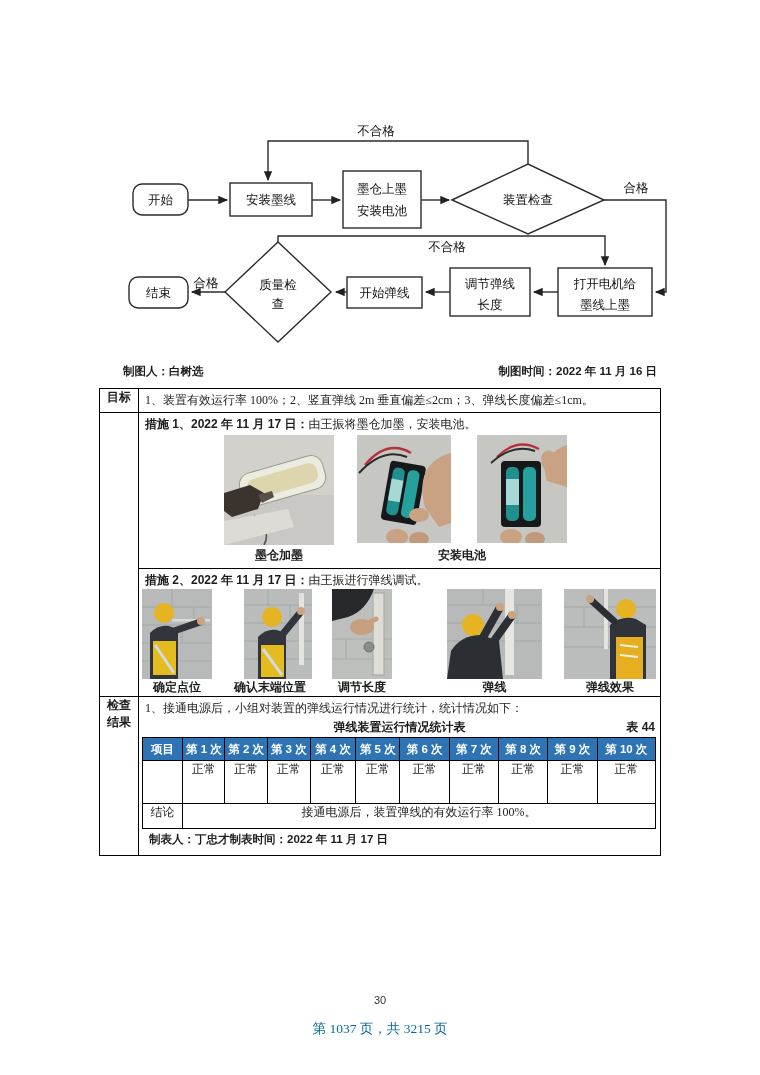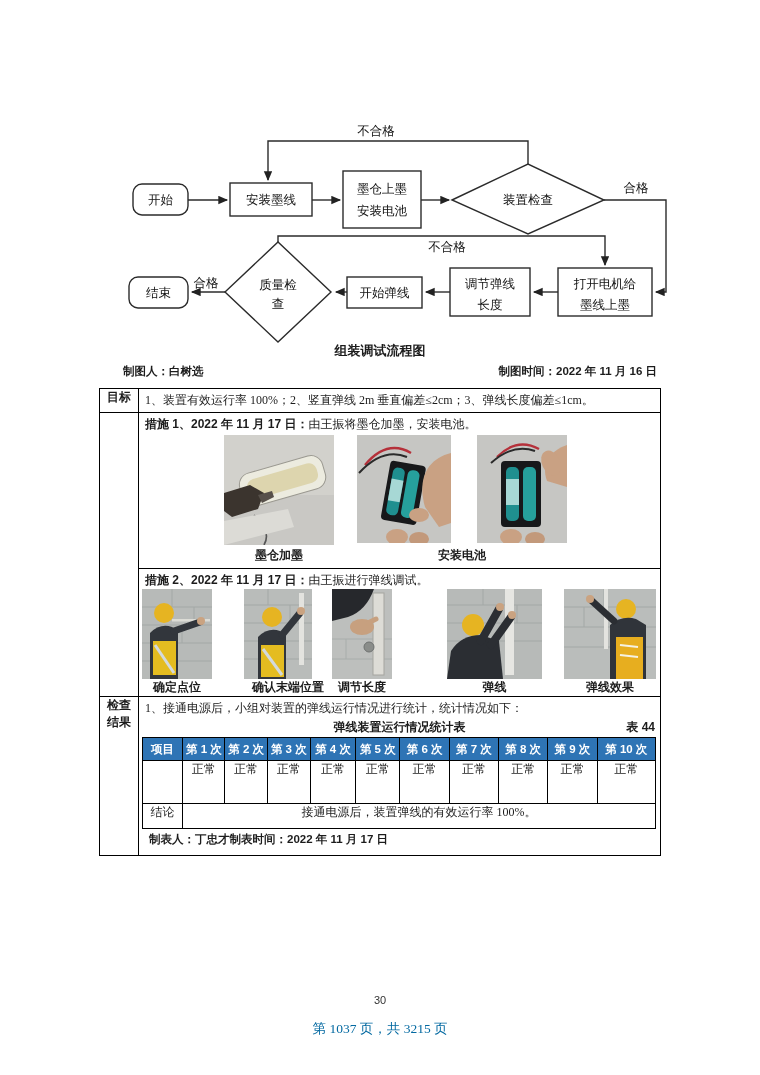--- a/index.html
+++ b/index.html
@@ -119,21 +119,20 @@
       <g>
         <text x="158.5" y="293" dominant-baseline="central">结束</text>
         </g>
       <text x="376" y="131" dominant-baseline="central">不合格</text>
       <text x="636" y="188" dominant-baseline="central">合格</text>
       <text x="447" y="247" dominant-baseline="central">不合格</text>
       <text x="206" y="283" dominant-baseline="central">合格</text>
     </g>
   </svg>
 
-  <div class="abs flow-title">组装调试流程图</div>
 
   <div class="abs meta-row">
     <span>制图人：白树选</span>
     <span>制图时间：2022 年 11 月 16 日</span>
   </div>
 
   <table class="outer">
     <colgroup>
         <col style="width:39px">
         <col>
@@ -292,21 +291,21 @@
             <rect x="40" y="0" width="4" height="60" fill="#e3e3df"></rect>
             <circle cx="62" cy="20" r="10" fill="#e6b422"></circle>
             <path d="M46,90 L46,36 Q58,26 72,30 L82,36 L82,90 Z" fill="#30343a"></path>
             <rect x="52" y="48" width="27" height="42" fill="#e7ae1f"></rect>
             <line x1="56" y1="56" x2="74" y2="58" stroke="#f5f2e2" stroke-width="2"></line>
             <line x1="56" y1="66" x2="74" y2="68" stroke="#f5f2e2" stroke-width="2"></line>
             <path d="M50,32 L28,12" stroke="#2b2e33" stroke-width="7" stroke-linecap="round"></path>
             <circle cx="26" cy="10" r="4" fill="#caa381"></circle>
           </svg>
           <div class="cap" style="left:3px;top:91px;width:70px">确定点位</div>
-          <div class="cap" style="left:108px;top:91px;width:82px">确认末端位置</div>
+          <div class="cap" style="left:90px;top:91px;width:82px">确认末端位置</div>
           <div class="cap" style="left:193px;top:91px;width:60px">调节长度</div>
           <div class="cap" style="left:308px;top:91px;width:95px">弹线</div>
           <div class="cap" style="left:425px;top:91px;width:92px">弹线效果</div>
         </div>
       </td>
     </tr>
 
     <tr>
       <td class="lblcell">
         <div>检查</div>

